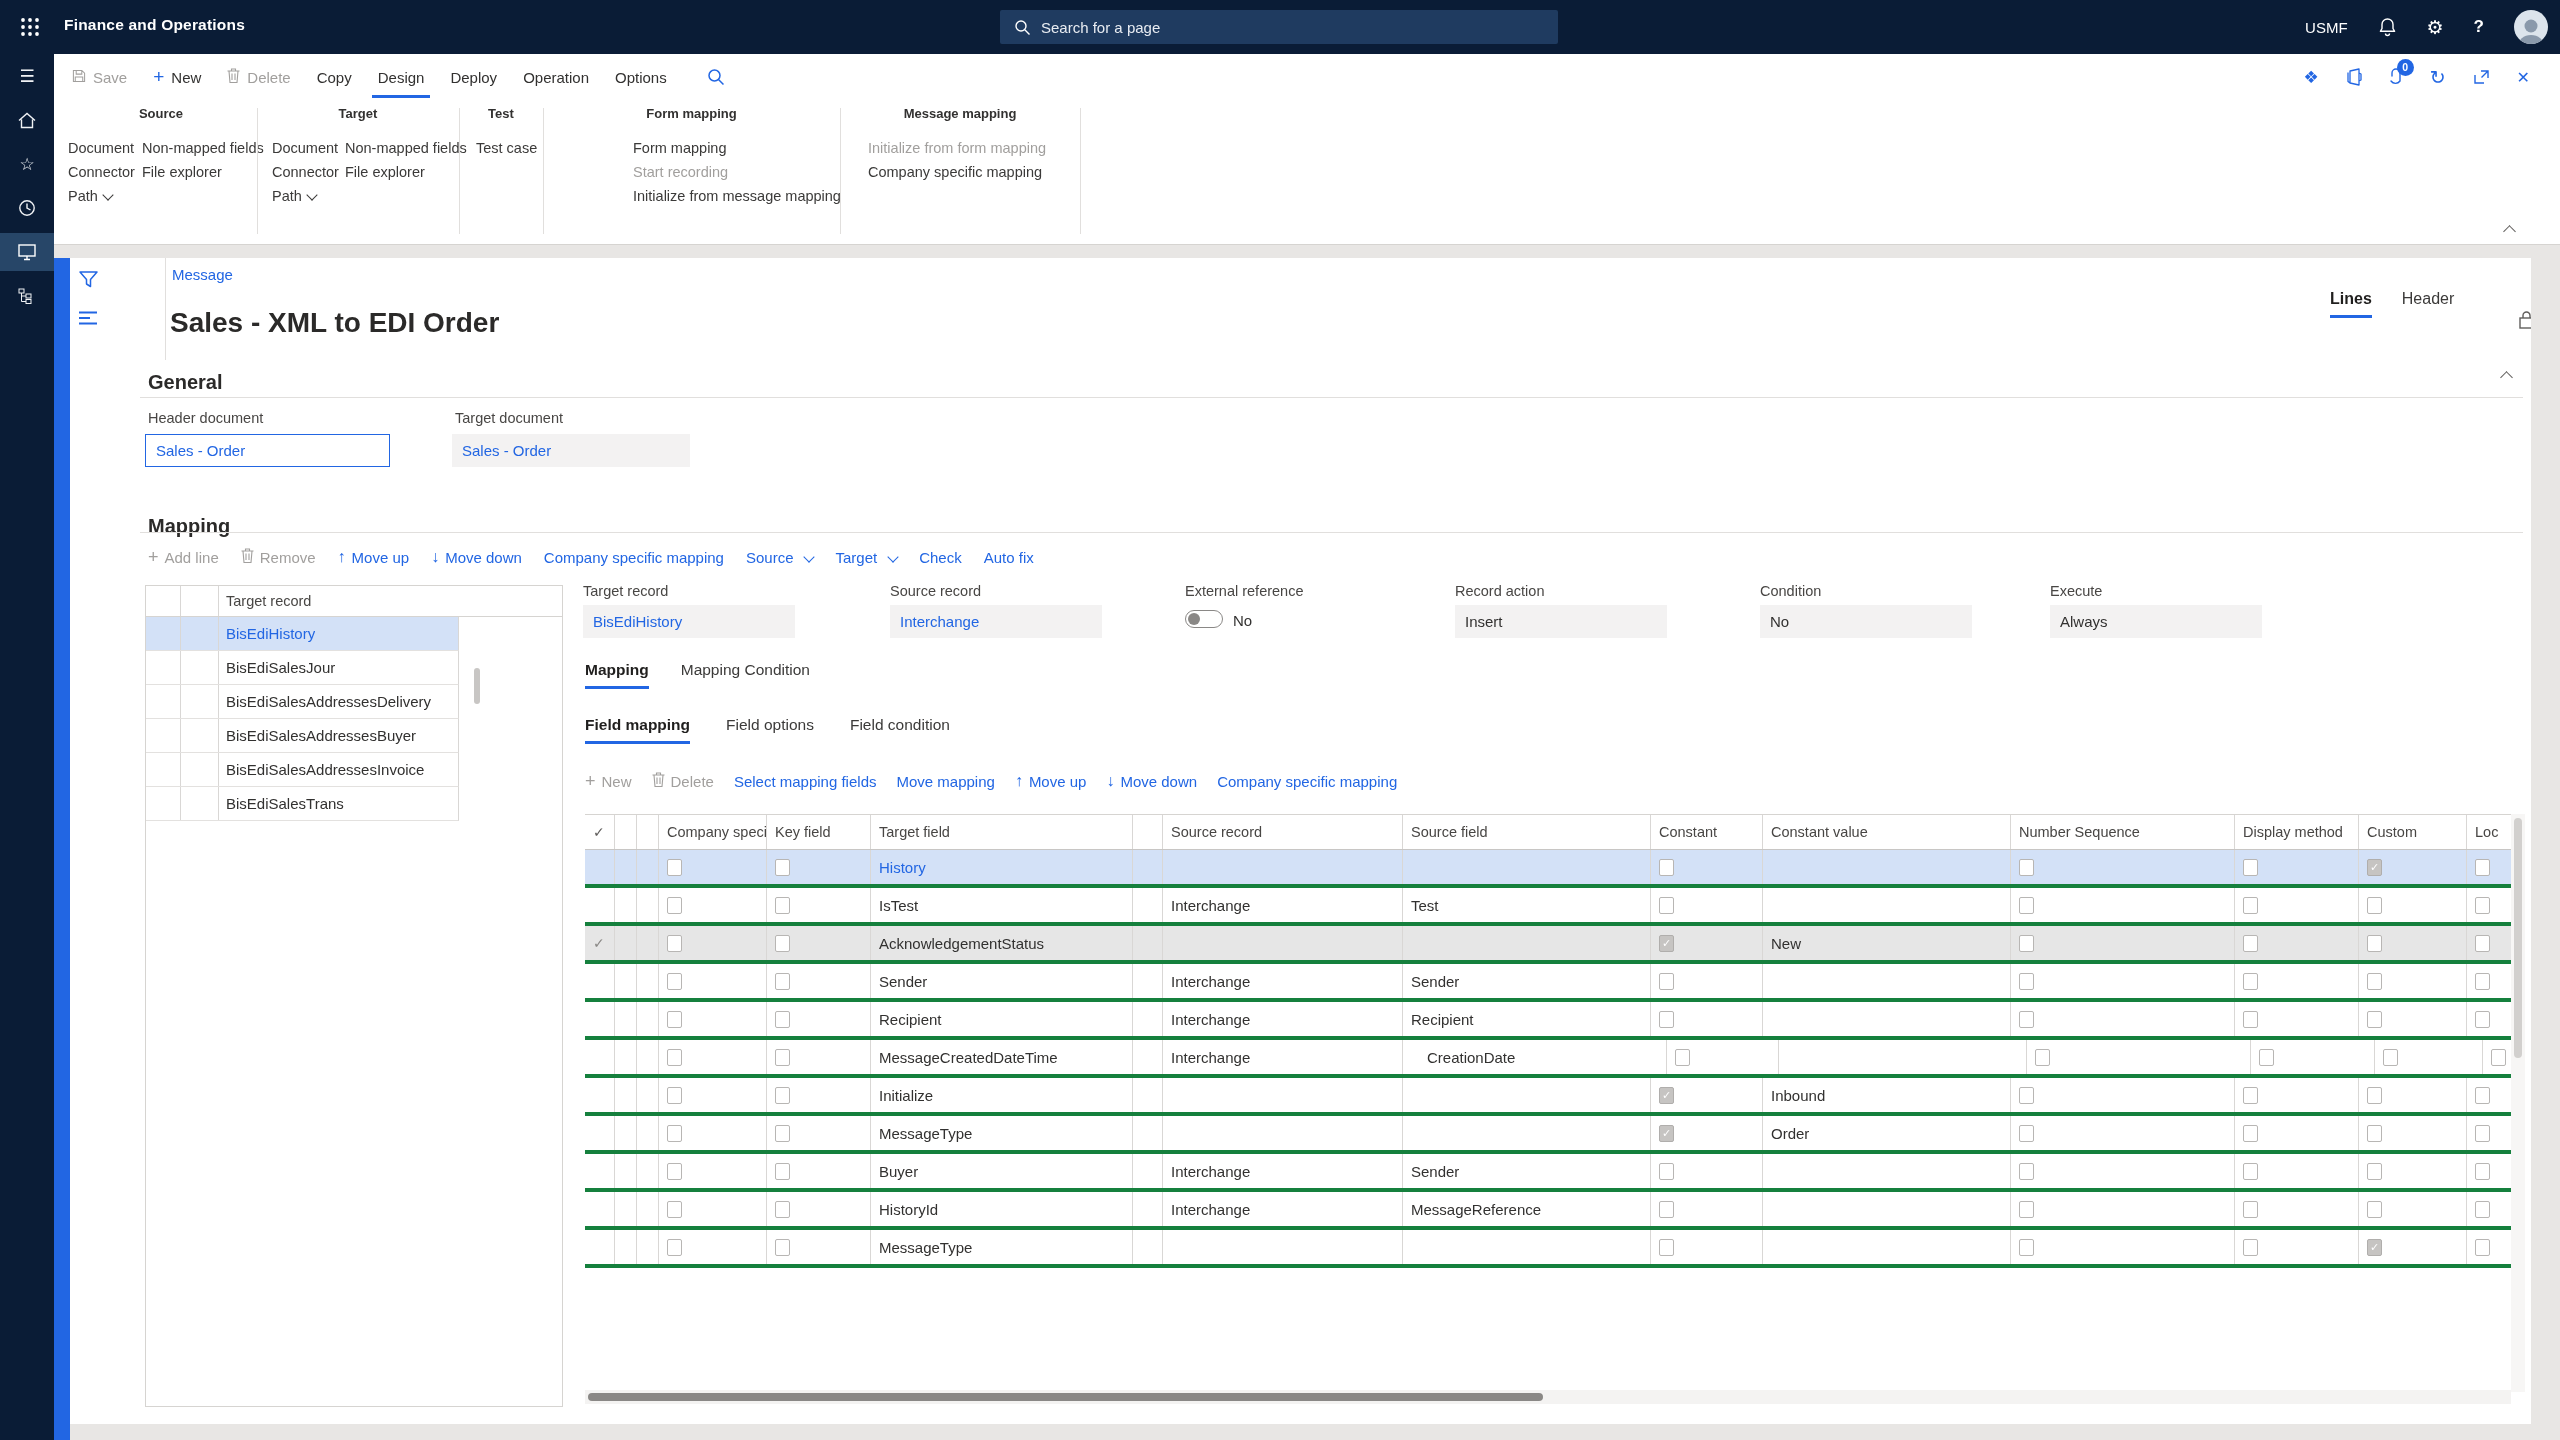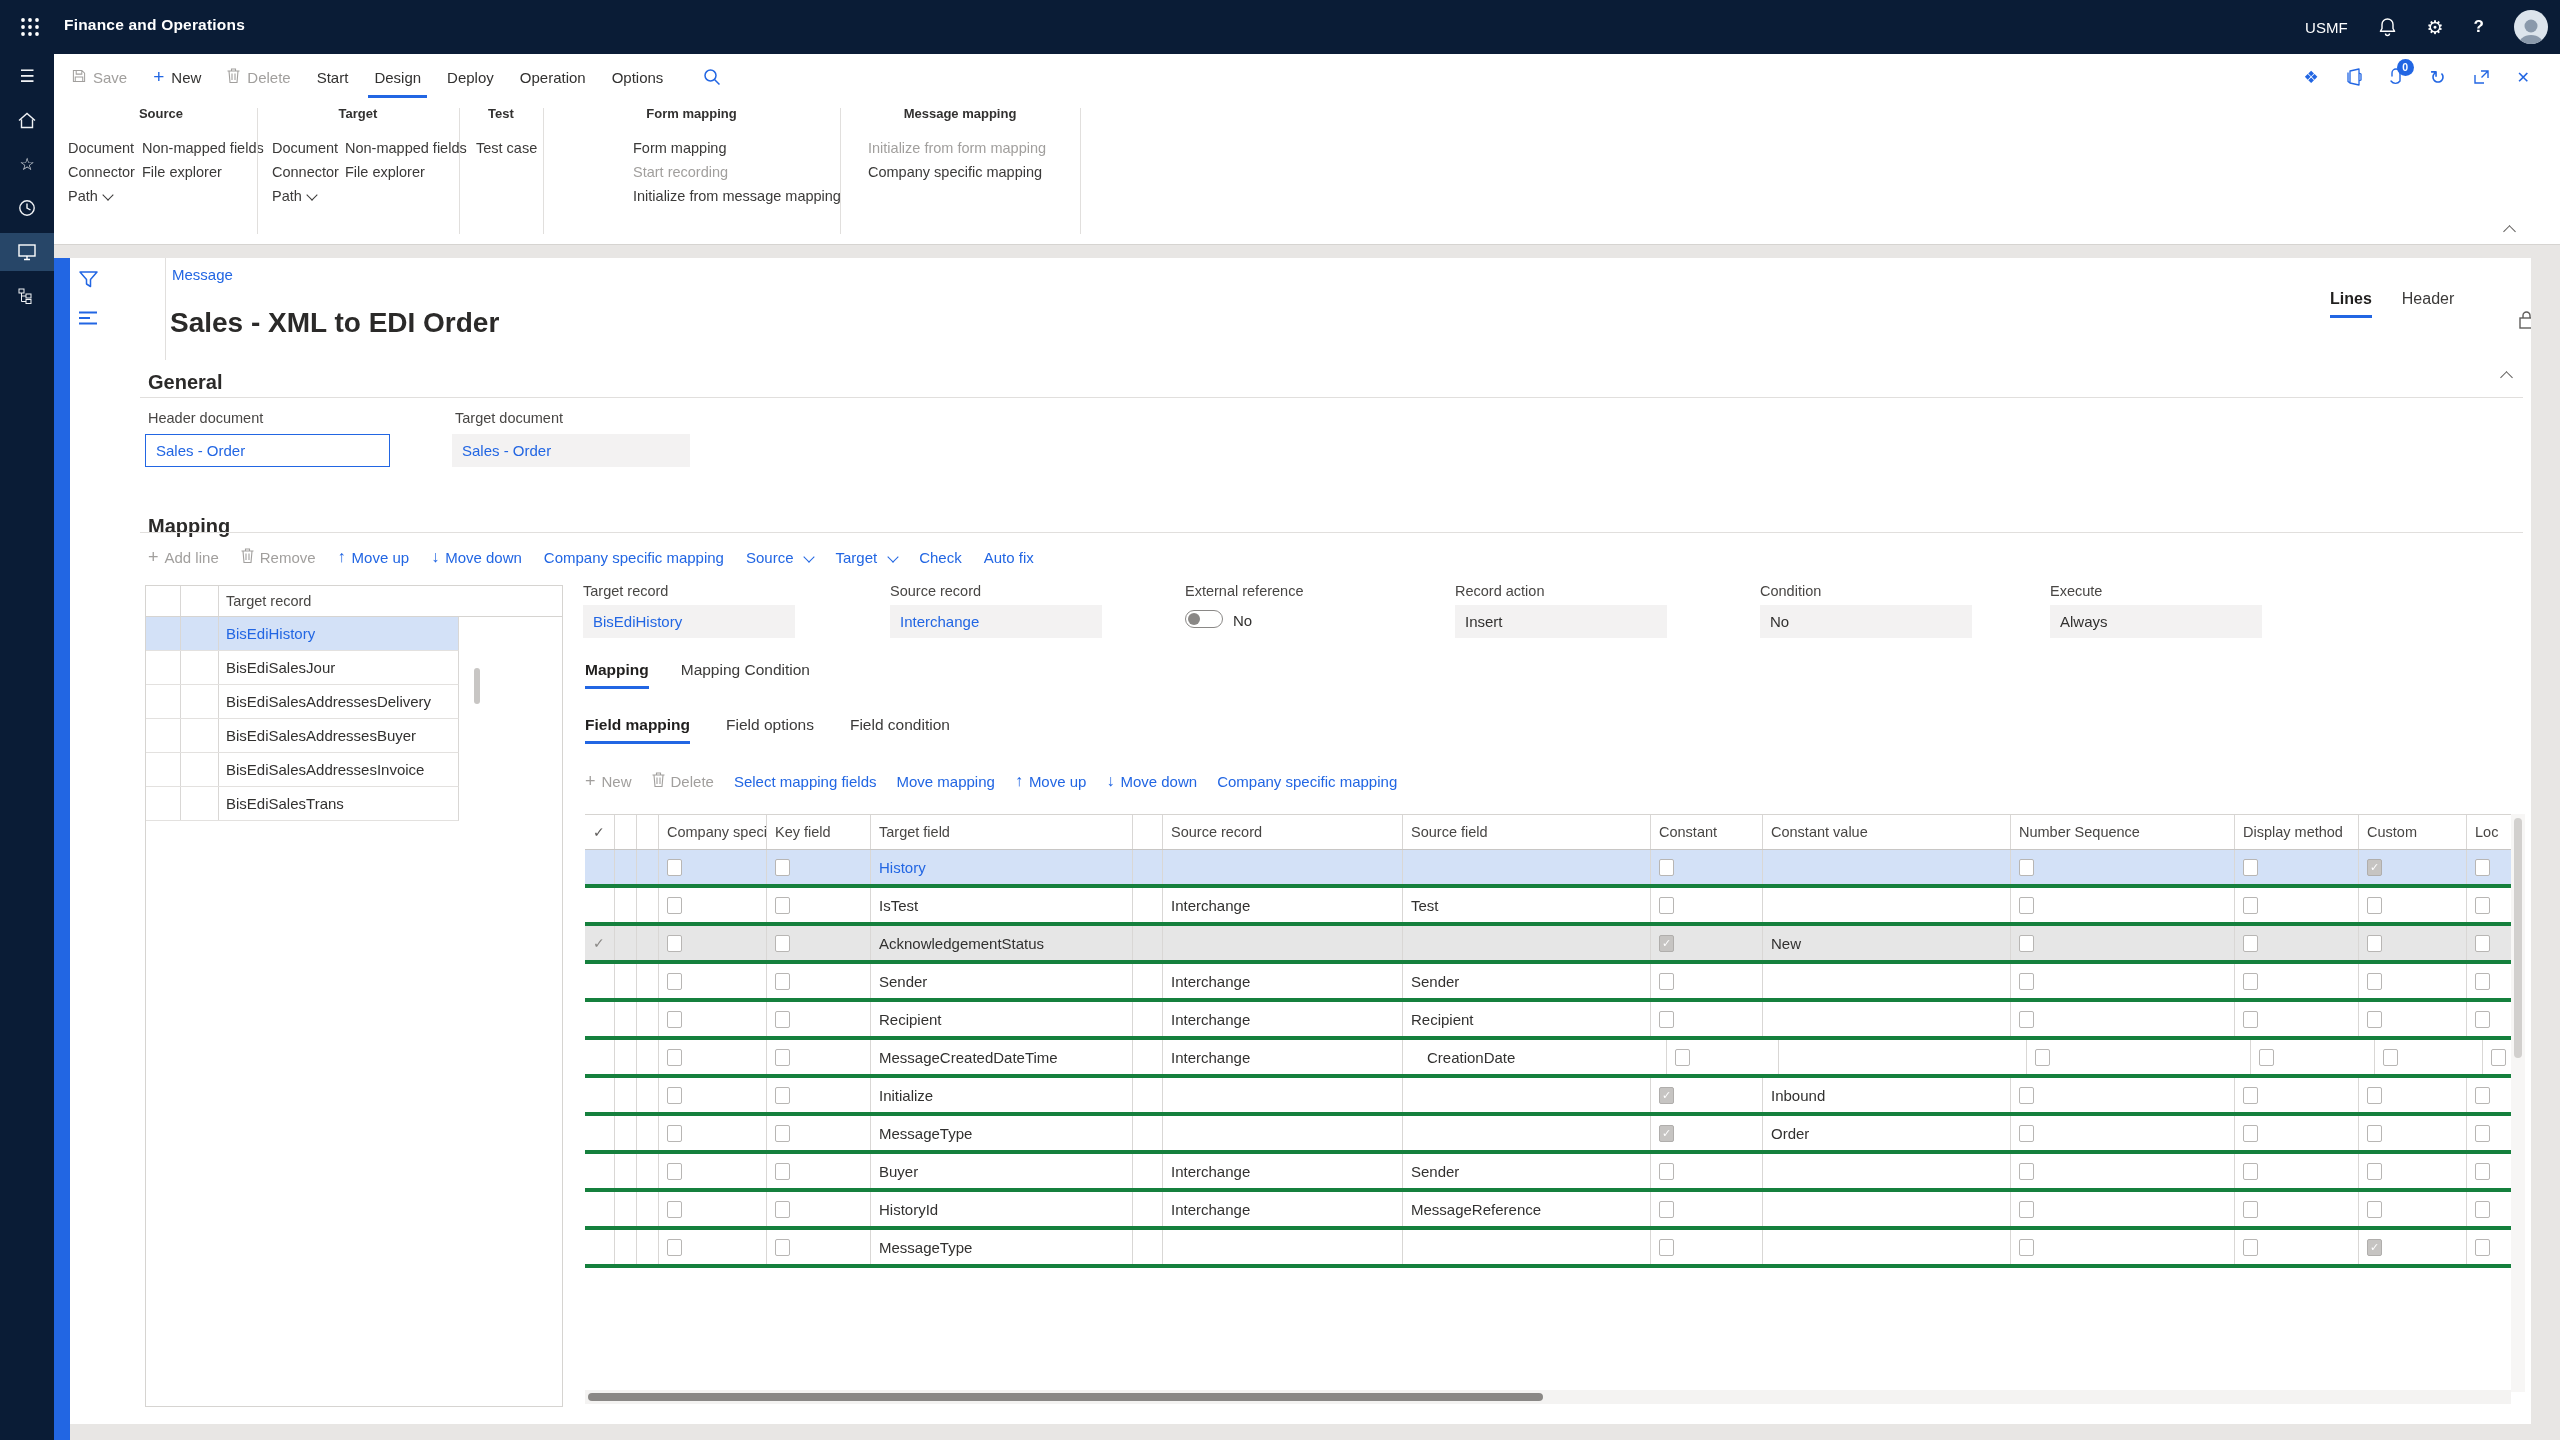--- a/index.html
+++ b/index.html
@@ -124,20 +124,29 @@
       <circle cx="3" cy="10" r="1.9"></circle>
           <circle cx="10" cy="10" r="1.9"></circle>
           <circle cx="17" cy="10" r="1.9"></circle>
       <circle cx="3" cy="17" r="1.9"></circle>
           <circle cx="10" cy="17" r="1.9"></circle>
           <circle cx="17" cy="17" r="1.9"></circle>
         </g>
     </svg>
   </button>
   <span class="app-title">Finance and Operations</span>
+  <div class="searchbox">
+    <span class="mag">
+      <svg width="17" height="17" viewBox="0 0 17 17">
+          <circle cx="7" cy="7" r="5" stroke="#fff" stroke-width="1.4" fill="none"></circle>
+          <path d="M10.8 10.8 L15.5 15.5" stroke="#fff" stroke-width="1.4"></path>
+        </svg>
+    </span>
+    <span>Search for a page</span>
+  </div>
   <div class="topright">
     <button class="titem">USMF</button>
     <button class="titem">
       <svg width="19" height="20" viewBox="0 0 19 20">
         <path d="M9.5 2 a5.5 5.5 0 0 1 5.5 5.5 v4 l1.6 2.8 H2.4 L4 11.5 v-4 A5.5 5.5 0 0 1 9.5 2 Z M7.5 16.5 a2 2 0 0 0 4 0" stroke="#fff" stroke-width="1.4" fill="none" stroke-linejoin="round"></path>
       </svg>
     </button>
     <button class="titem" style="font-size:19px">
         <span>⚙</span>
       </button>
@@ -199,21 +208,21 @@
         <span class="ic ic-plus">+</span>
         <span class="ml">New</span>
       </button>
       <button class="mi dis">
         <span class="ic ic-trash"><svg width="13" height="15" viewBox="0 0 13 15">
             <path d="M0.5 3 H12.5 M4.5 3 V1 H8.5 V3 M2 3 L3 14.5 H10 L11 3 M5 5.5 V12 M8 5.5 V12" stroke="currentColor" stroke-width="1.1" fill="none"></path>
           </svg></span>
         <span class="ml">Delete</span>
       </button>
       <button class="mi">
-        <span class="ml">Start</span>
+        <span class="ml">Copy</span>
       </button>
       <button class="mi act">
         <span class="ml">Design</span>
       </button>
       <button class="mi">
         <span class="ml">Deploy</span>
       </button>
       <button class="mi">
         <span class="ml">Operation</span>
       </button>

